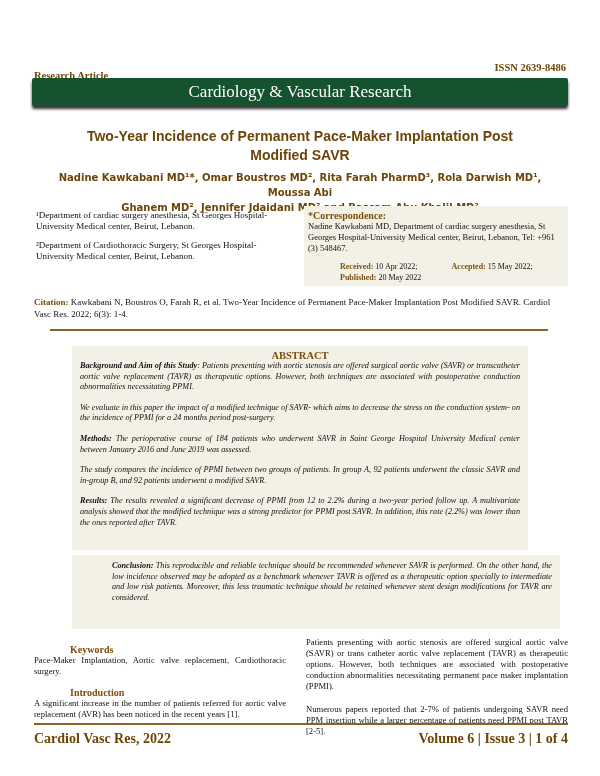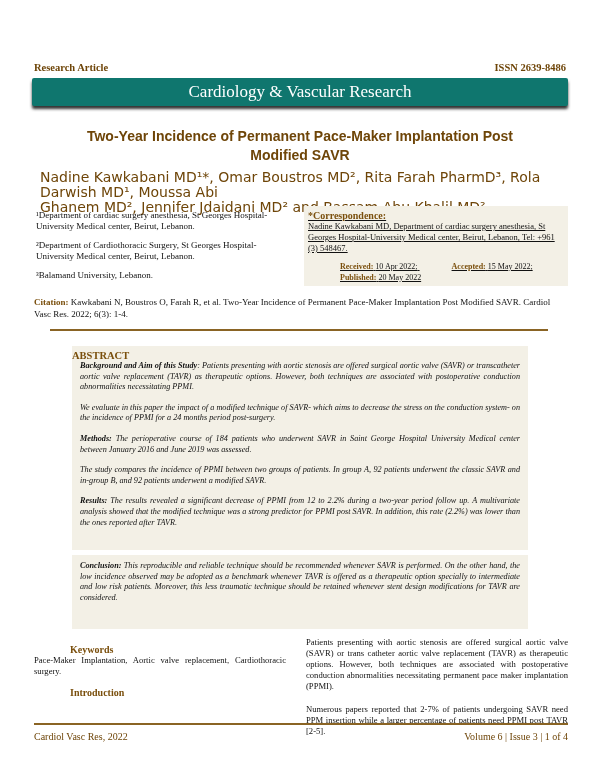--- a/index.html
+++ b/index.html
@@ -1,53 +1,53 @@
 <!DOCTYPE html>
 <html><head>
 <meta charset="utf-8">
 <style>
   html, body { margin: 0; padding: 0; background: #ffffff; }
   body { width: 600px; height: 776px; position: relative; overflow: hidden;
          font-family: "Liberation Serif", serif; color: #111; }
   .topline { position: absolute; top: 60px; left: 34px; right: 34px; height: 16px;
              font-size: 10.5px; font-weight: bold; color: #6e4508; }
-  .topline .left { position: absolute; left: 0; top: 2px; }
+  .topline .left { position: absolute; left: 0; top: 10px; }
   .topline .right { position: absolute; right: 0; top: 2px; }
   .banner { position: absolute; top: 78px; left: 32px; width: 536px; height: 28px;
-            background: #0f766e; border-radius: 2px;
+            background: #14532d; border-radius: 2px;
             box-shadow: 0 3px 3px #333; color: #fff; text-align: center;
             font-size: 17px; line-height: 28px; }
   .title { position: absolute; top: 127px; left: 60px; width: 480px; text-align: center;
            font-family: Liberation Sans, sans-serif; font-weight: bold; font-size: 14px;
            line-height: 19px; color: #6e4508; }
-  .authors { position: absolute; top: 170px; left: 40px; width: 520px; 
-             font-family: "DejaVu Sans", sans-serif; font-weight: normal; font-size: 14px;
+  .authors { position: absolute; top: 170px; left: 40px; width: 520px; text-align: center;
+             font-family: "DejaVu Sans", sans-serif; font-weight: bold; font-size: 10px;
              line-height: 15px; color: #6e4508; }
   .affil { position: absolute; top: 210px; left: 36px; width: 250px; 
            font-size: 9px; line-height: 11px; }
   .affil p { margin: 0 0 8px 0; }
   .corr { position: absolute; top: 206px; left: 304px; width: 264px; height: 80px;
           background: #f3f0e6; padding: 4px 4px; box-sizing: border-box;
-          font-size: 8.5px; line-height: 11px; text-decoration: underline; }
+          font-size: 8.5px; line-height: 11px; }
   .corr .head { font-weight: bold; color: #7a4f0c; font-size: 10px; }
   .corr .dates { margin-top: 7px; font-size: 8px; }
   .corr .dates b { color: #7a4f0c; padding-left: 32px; }
   .citation { position: absolute; top: 296px; left: 34px; width: 534px; font-size: 9px; line-height: 12px; }
   .citation b { color: #7a4f0c; }
   .rule { position: absolute; left: 50px; width: 498px; height: 2px; background: #8a6424; }
   .abstract { position: absolute; top: 346px; left: 72px; width: 456px; height: 204px;
               background: #f3f0e6; }
   .abstract2 { position: absolute; top: 555px; left: 72px; width: 456px; height: 74px;
-               background: #f3f0e6; }
-  .abstract .head { font-weight: bold; font-size: 10.5px; color: #7a4f0c; margin-top: 4px; }
+               background: #f3f0e6; padding-left: 32px; }
+  .abstract .head { text-align: center; font-weight: bold; font-size: 10.5px; color: #7a4f0c; margin-top: 4px; }
   .ab-p { margin: 0 8px 10px 8px; font-style: italic; font-size: 8.2px; line-height: 10.6px; text-align: justify; }
   .ab-p b { font-style: italic; }
   .col { position: absolute; font-size: 8.6px; line-height: 11px; text-align: justify; }
   .col .h { font-weight: bold; font-size: 10px; color: #7a4f0c; margin-left: 36px; }
-  .footer { position: absolute; top: 756px; font-size: 10px; font-weight: normal; color: #6e4508; }
+  .footer { position: absolute; top: 756px; font-size: 14px; font-weight: bold; color: #6e4508; }
 </style>
 </head>
 <body>
 
 <div class="topline">
   <span class="left">Research Article</span>
   <span class="right">ISSN 2639-8486</span>
 </div>
 <div class="banner">Cardiology &amp; Vascular Research</div>
 
@@ -57,21 +57,20 @@
 </div>
 
 <div class="authors">
   <div>Nadine Kawkabani MD¹*, Omar Boustros MD², Rita Farah PharmD³, Rola Darwish MD¹, Moussa Abi</div>
   <div>Ghanem MD², Jennifer Jdaidani MD² and Bassam Abu Khalil MD²</div>
 </div>
 
 <div class="affil">
   <p>¹Department of cardiac surgery anesthesia, St Georges Hospital-University Medical center, Beirut, Lebanon.</p>
   <p>²Department of Cardiothoracic Surgery, St Georges Hospital-University Medical center, Beirut, Lebanon.</p>
-  <p>³Balamand University, Lebanon.</p>
 </div>
 
 <div class="corr">
   <div class="head">*Correspondence:</div>
   <div>Nadine Kawkabani MD, Department of cardiac surgery anesthesia, St Georges Hospital-University Medical center, Beirut, Lebanon, Tel: +961 (3) 548467.</div>
   <div class="dates">
     <b>Received:</b>
     <span>10 Apr 2022;</span>
     <b>Accepted:</b>
     <span>15 May 2022;</span>
@@ -96,20 +95,21 @@
   <p class="ab-p"><b>Results:</b><span> The results revealed a significant decrease of PPMI from 12 to 2.2% during a two-year period follow up. A multivariate analysis showed that the modified technique was a strong predictor for PPMI post SAVR. In addition, this rate (2.2%) was lower than the ones reported after TAVR.</span></p>
 </div>
 <div class="abstract2">
   <p class="ab-p" style="margin-top:6px;"><b>Conclusion:</b><span> This reproducible and reliable technique should be recommended whenever SAVR is performed. On the other hand, the low incidence observed may be adopted as a benchmark whenever TAVR is offered as a therapeutic option specially to intermediate and low risk patients. Moreover, this less traumatic technique should be retained whenever stent design modifications for TAVR are considered.</span></p>
 </div>
 
 <div class="col" style="top:644px; left:34px; width:252px;">
   <div class="h">Keywords</div>
   <div>Pace-Maker Implantation, Aortic valve replacement, Cardiothoracic surgery.</div>
   <div class="h" style="margin-top:10px;">Introduction</div>
+  <div>A significant increase in the number of patients referred for aortic valve replacement (AVR) has been noticed in the recent years [1].</div>
 </div>
 
 <div class="col" style="top:637px; left:306px; width:262px;">
   <div>Patients presenting with aortic stenosis are offered surgical aortic valve (SAVR) or trans catheter aortic valve replacement (TAVR) as therapeutic options. However, both techniques are associated with postoperative conduction abnormalities necessitating permanent pace maker implantation (PPMI).</div>
   <div style="margin-top:12px;">Numerous papers reported that 2-7% of patients undergoing SAVR need PPM insertion while a larger percentage of patients need PPMI post TAVR [2-5].</div>
 </div>
 
 <div class="rule" style="top:723px; left:34px; width:534px;"></div>
 <div class="footer" style="top:731px; left:34px;">Cardiol Vasc Res, 2022</div>
 <div class="footer" style="top:731px; right:32px;">Volume 6 | Issue 3 | 1 of 4</div>

